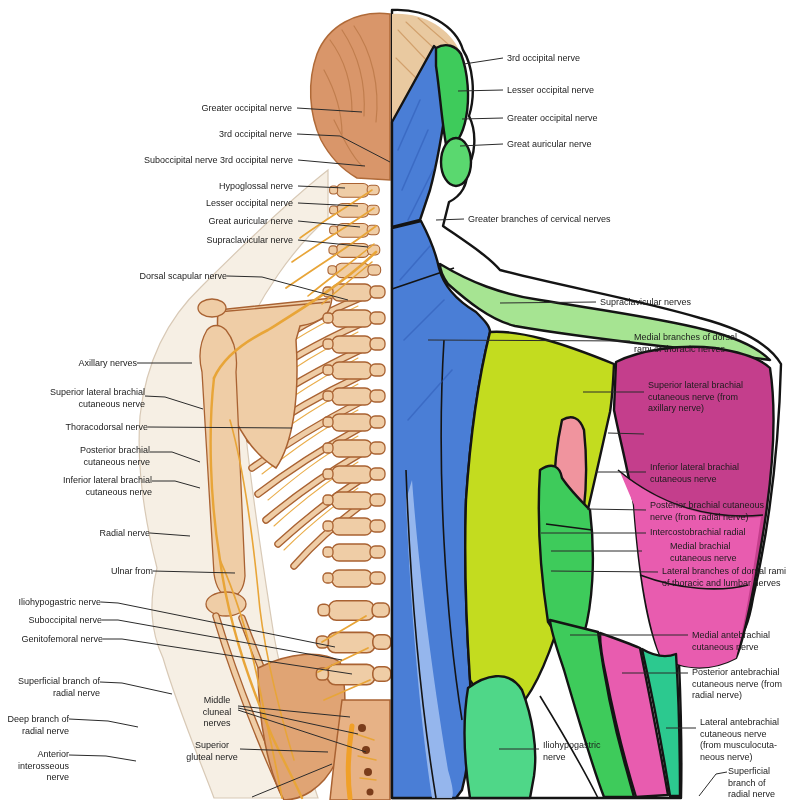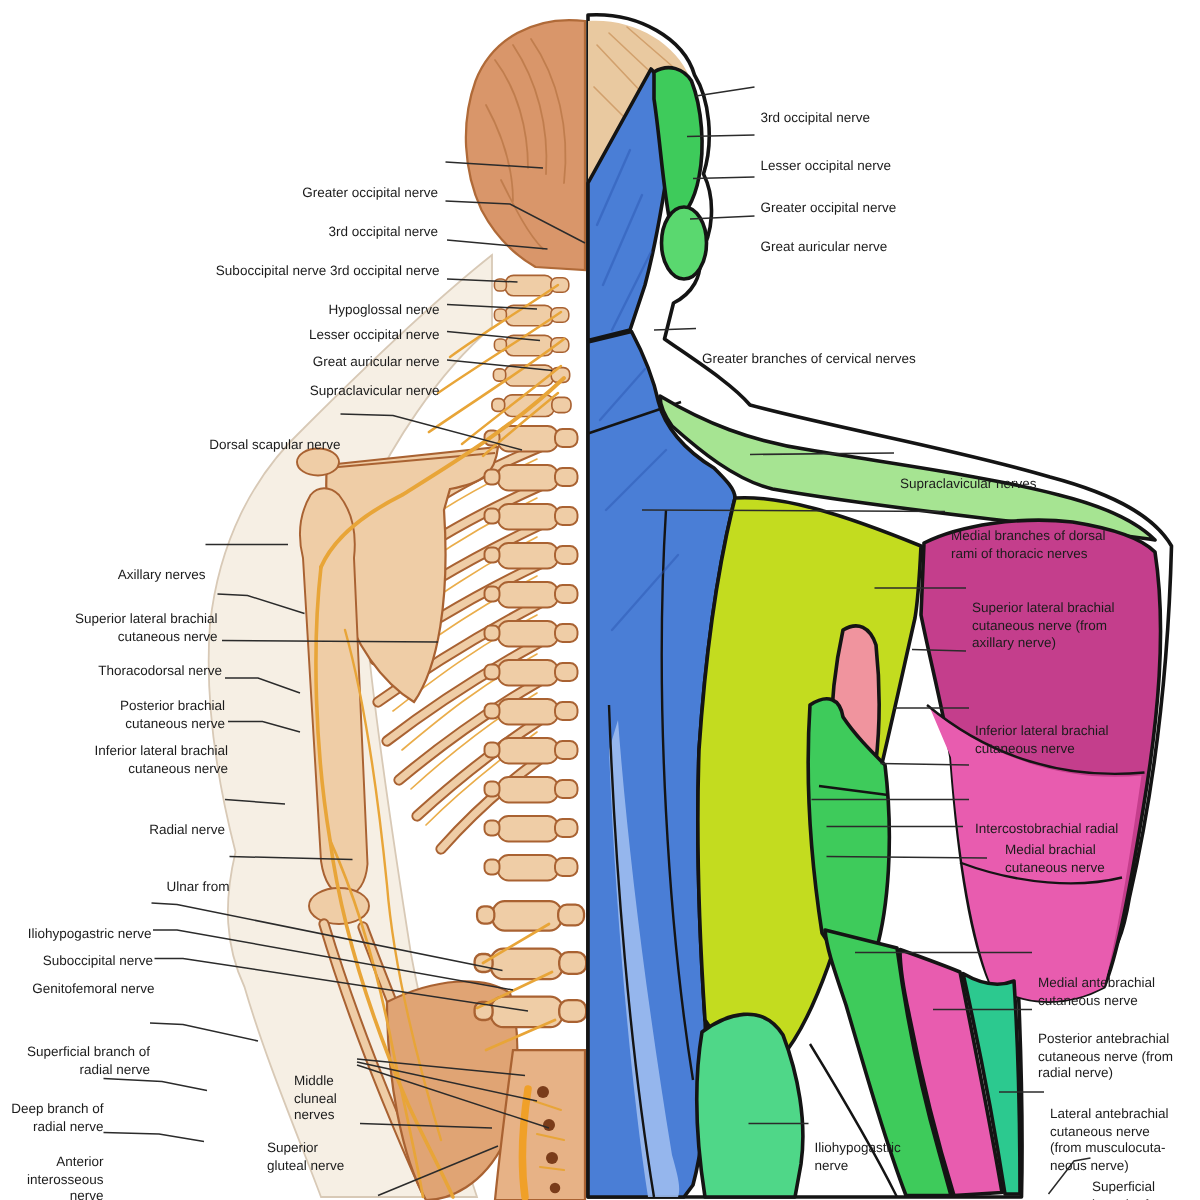--- a/index.html
+++ b/index.html
@@ -1,22 +1,22 @@
 <!DOCTYPE html>
 <html style="--c-background: #ffffff; --c-label_text: #1c1c1c; --c-leader_line: #2b2b2b; --c-blue: #4a7ed6; --c-blue_light: #9dbdf0; --c-blue_dark: #2b55b0; --c-green_bright: #3ecb5b; --c-green_light: #a6e492; --c-green_mid: #5ad86f; --c-green_spring: #4fd788; --c-teal: #2cc98f; --c-chartreuse: #c3dc1f; --c-magenta: #c43e8c; --c-pink: #e85caf; --c-salmon: #f0949e; --c-skin: #e9c9a0; --c-skin_dark: #d9966a; --c-bone: #efcda6; --c-bone_edge: #a96232; --c-nerve: #e8a538; --c-silhouette: #f6efe4; --c-silhouette_edge: #d8c9b6;"><head>
 <meta charset="utf-8">
 <style>
   html,body{margin:0;padding:0;background:#fff;}
   .stage{position:relative;width:800px;height:800px;background:var(--c-background,#fff);
          overflow:hidden;font-family:"Liberation Sans",sans-serif;}
   .stage svg{position:absolute;left:0;top:0;}
   .lbl{position:absolute;font-size:9px;line-height:1.3;color:var(--c-label_text,#1c1c1c);
-       white-space:pre-line;letter-spacing:0;margin-top:20px;}
+       white-space:pre-line;letter-spacing:0;}
   .lbl.r{text-align:right;}
-  .lbl.c{}
+  .lbl.c{text-align:center;}
   
   .c-blue{fill:var(--c-blue);}      .c-bluelight{fill:var(--c-blue_light);}
   .c-greenb{fill:var(--c-green_bright);} .c-greenl{fill:var(--c-green_light);}
   .c-greenm{fill:var(--c-green_mid);}    .c-greens{fill:var(--c-green_spring);}
   .c-teal{fill:var(--c-teal);}      .c-chart{fill:var(--c-chartreuse);}
   .c-magenta{fill:var(--c-magenta);} .c-pink{fill:var(--c-pink);}
   .c-salmon{fill:var(--c-salmon);}  .c-skin{fill:var(--c-skin);}
   .c-skind{fill:var(--c-skin_dark);} .c-white{fill:#ffffff;}
   .c-silh{fill:var(--c-silhouette);stroke:var(--c-silhouette_edge);stroke-width:1.2;}
   .blk{stroke:#141414;stroke-width:2.4;stroke-linejoin:round;stroke-linecap:round;}
@@ -328,23 +328,27 @@
 <div class="lbl" style="left:507px;top:139px">Great auricular nerve</div>
 <div class="lbl" style="left:468px;top:214px">Greater branches of cervical nerves</div>
 <div class="lbl" style="left:600px;top:297px">Supraclavicular nerves</div>
 <div class="lbl" style="left:634px;top:332px">Medial branches of dorsal
 rami of thoracic nerves</div>
 <div class="lbl" style="left:648px;top:380px">Superior lateral brachial
 cutaneous nerve (from
 axillary nerve)</div>
 <div class="lbl" style="left:650px;top:462px">Inferior lateral brachial
 cutaneous nerve</div>
+<div class="lbl" style="left:650px;top:500px">Posterior brachial cutaneous
+nerve (from radial nerve)</div>
 <div class="lbl" style="left:650px;top:527px">Intercostobrachial radial</div>
 <div class="lbl" style="left:670px;top:541px">Medial brachial
 cutaneous nerve</div>
+<div class="lbl" style="left:662px;top:566px">Lateral branches of dorsal rami
+of thoracic and lumbar nerves</div>
 <div class="lbl" style="left:692px;top:630px">Medial antebrachial
 cutaneous nerve</div>
 <div class="lbl" style="left:692px;top:667px">Posterior antebrachial
 cutaneous nerve (from
 radial nerve)</div>
 <div class="lbl" style="left:700px;top:717px">Lateral antebrachial
 cutaneous nerve
 (from musculocuta-
 neous nerve)</div>
 <div class="lbl" style="left:728px;top:766px">Superficial

